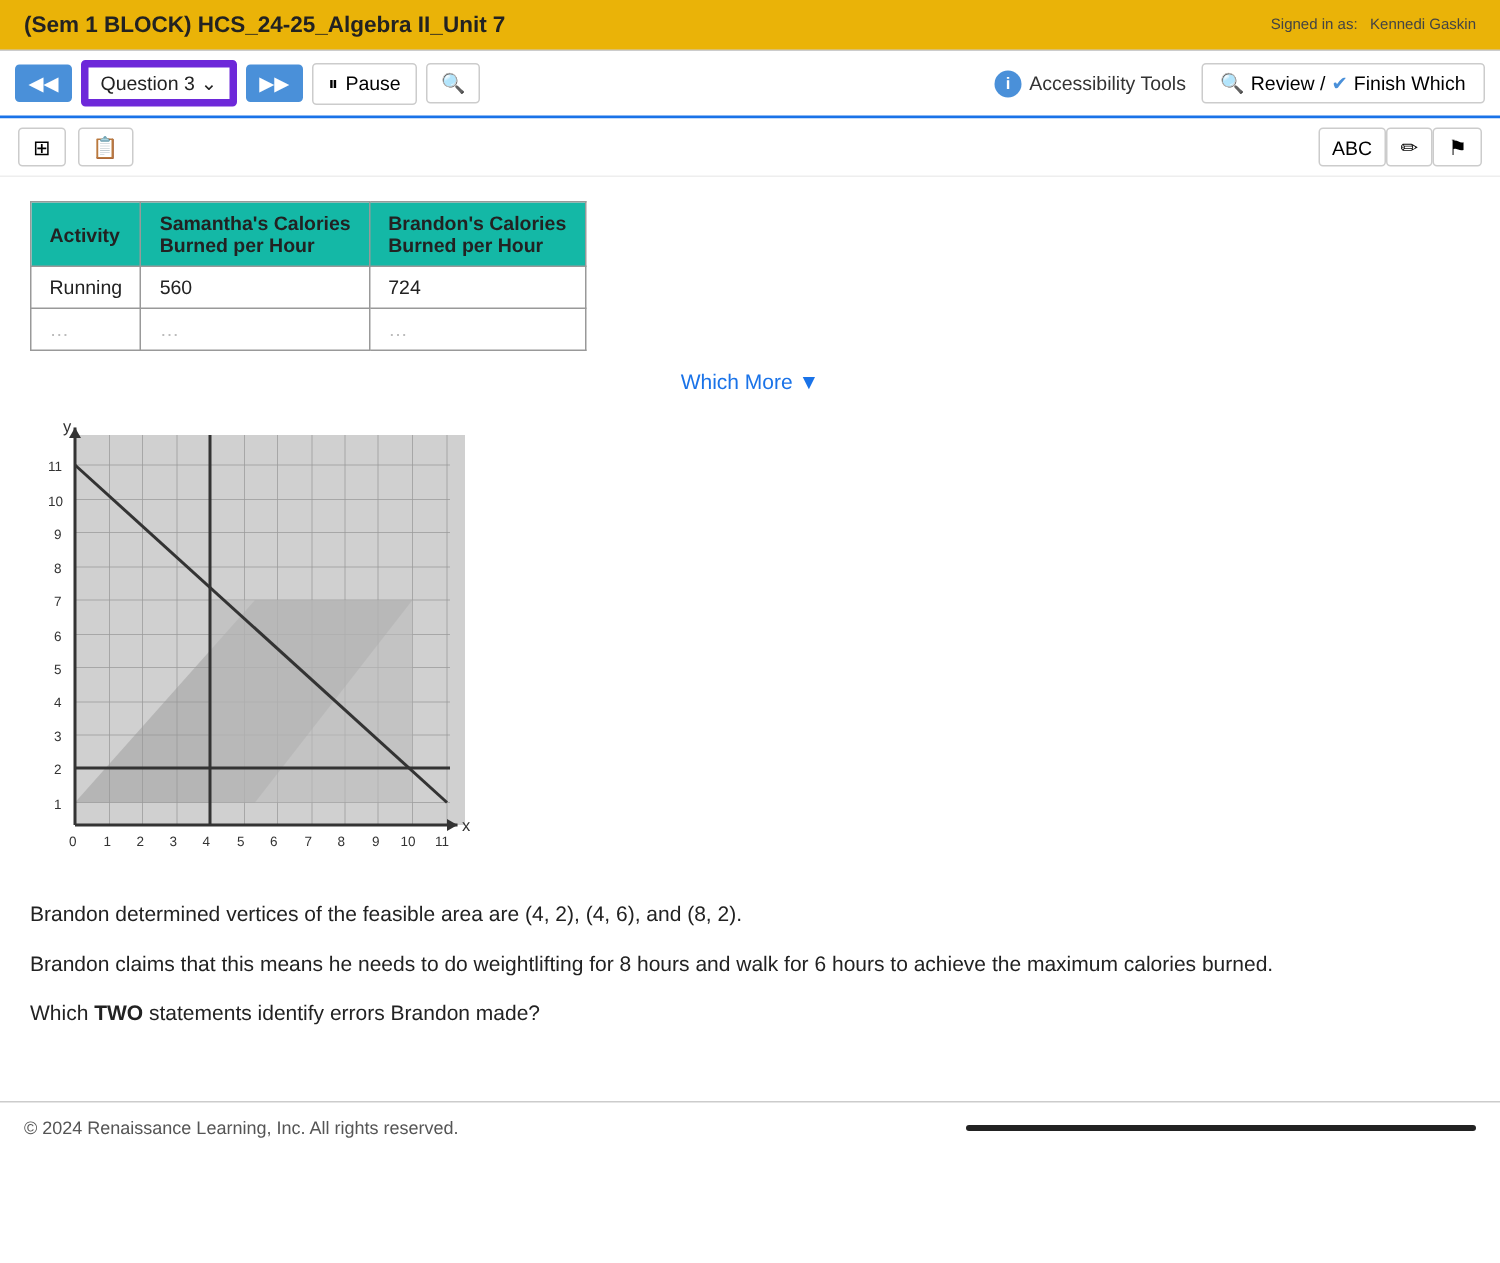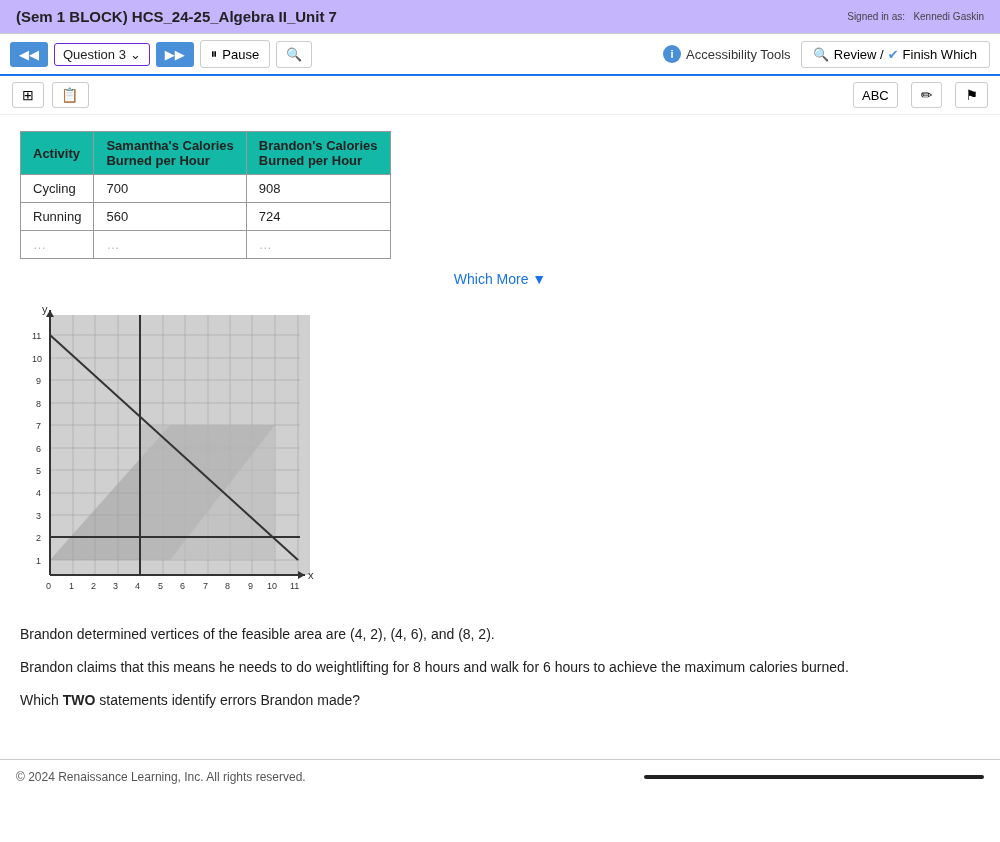--- a/index.html
+++ b/index.html
@@ -5,21 +5,21 @@
     * { box-sizing: border-box; margin: 0; padding: 0; }
     body { font-family: Arial, sans-serif; font-size: 14px; background: #fff; color: #222; }
 
     
     .top-header {
       display: flex;
       align-items: center;
       justify-content: space-between;
       padding: 8px 16px;
       border-bottom: 1px solid #ccc;
-      background: #c4b5fd;
+      background: #eab308;
     }
     .top-header-left { font-size: 15px; font-weight: bold; color: #222; }
     .top-header-right { font-size: 10px; color: #444; }
 
     
     .toolbar {
       display: flex;
       align-items: center;
       padding: 6px 10px;
       border-bottom: 2px solid #1a73e8;
@@ -36,21 +36,21 @@
       border-radius: 3px;
       padding: 5px 9px;
       cursor: pointer;
       font-size: 13px;
       display: flex; align-items: center; gap: 2px;
     }
 
     .question-selector {
       display: flex;
       align-items: center;
-      border: 1px solid #6d28d9;
+      border: 5px solid #6d28d9;
       border-radius: 3px;
       padding: 3px 8px;
       font-size: 13px;
       gap: 4px;
       cursor: pointer;
     }
 
     .btn-forward {
       background: #4a90d9;
       color: #fff;
@@ -109,21 +109,21 @@
     
     .secondary-toolbar {
       display: flex;
       align-items: center;
       justify-content: space-between;
       padding: 6px 12px;
       border-bottom: 1px solid #eee;
       background: #fff;
     }
     .secondary-toolbar-left { display: flex; gap: 8px; }
-    .secondary-toolbar-right { display: flex; gap: 13px; }
+    .secondary-toolbar-right { display: flex; gap: 0; }
 
     .tool-btn {
       background: #fff;
       border: 1px solid #ccc;
       border-radius: 3px;
       padding: 4px 8px;
       cursor: pointer;
       font-size: 13px;
     }
     .tool-btn-icon {
@@ -288,25 +288,20 @@
   
   <table class="data-table">
     <thead>
       <tr>
         <th>Activity</th>
         <th>Samantha's Calories<br>Burned per Hour</th>
         <th>Brandon's Calories<br>Burned per Hour</th>
       </tr>
     </thead>
     <tbody>
-      <tr>
-        <td>Cycling</td>
-        <td>700</td>
-        <td>908</td>
-      </tr>
       <tr>
         <td>Running</td>
         <td>560</td>
         <td>724</td>
       </tr>
       <tr>
         <td style="color:#bbb;">…</td>
         <td style="color:#bbb;">…</td>
         <td style="color:#bbb;">…</td>
       </tr>

